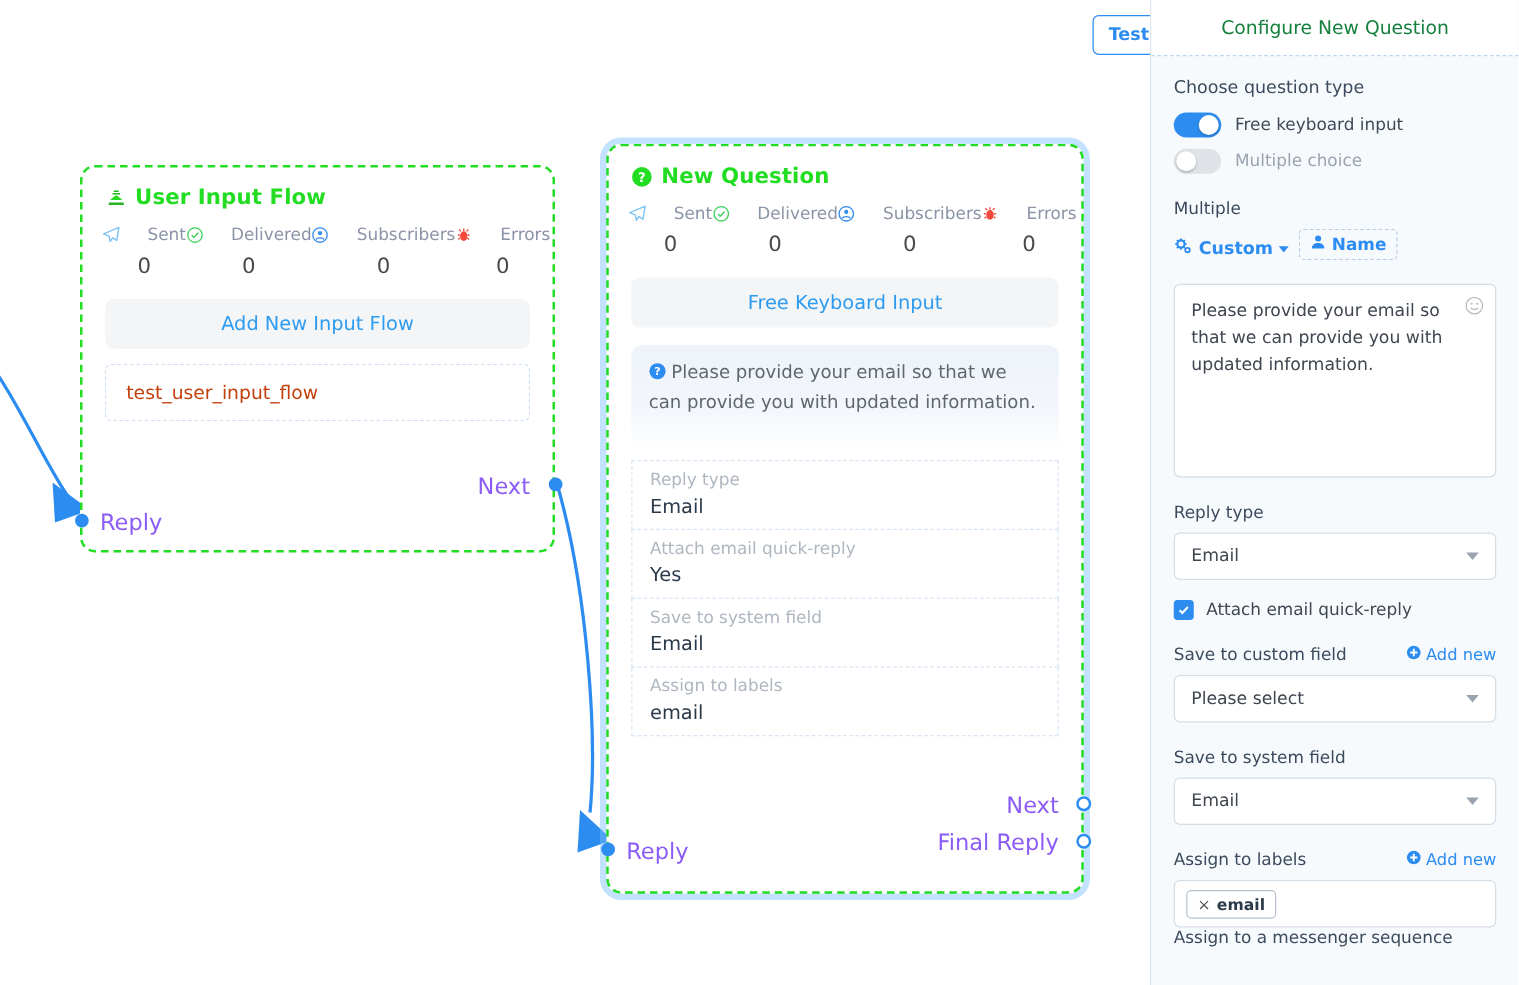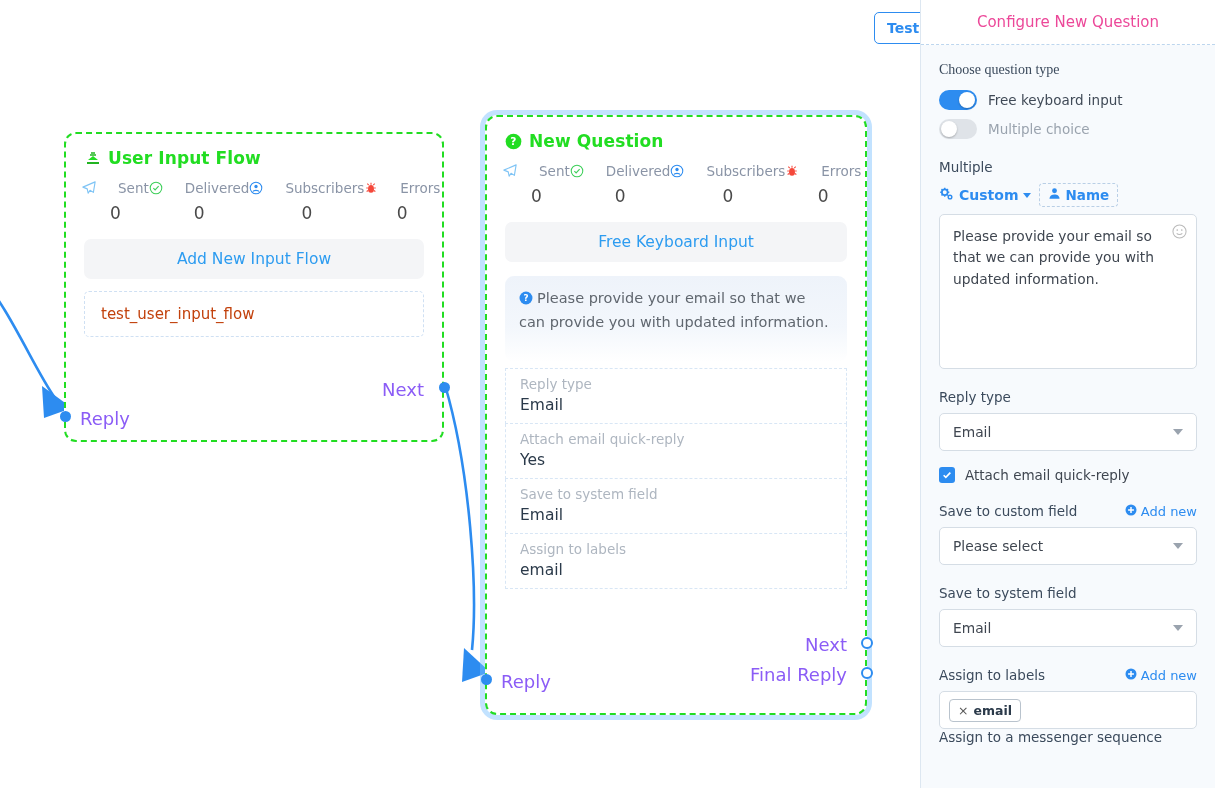--- a/index.html
+++ b/index.html
@@ -65,38 +65,38 @@
   }
   .caret{width:0;height:0;border-left:4px solid transparent;border-right:4px solid transparent;border-top:5px solid #2d8cf0;}
 
   
   .panel{
     position:absolute;right:0;top:0;width:295px;height:788px;background:#f7fafd;
     border-left:1px solid #dde7f1;box-sizing:border-box;overflow:hidden;
   }
   .panel-head{
     height:44px;display:flex;align-items:center;justify-content:center;
-    color:#ec4899;font-size:15px;border-bottom:1px dashed #bdd6ee;background:#fff;
+    color:#15803d;font-size:15px;border-bottom:1px dashed #bdd6ee;background:#fff;
   }
   .panel-body{padding:17px 18px 0 18px;}
-  .sec-label{font-size:14px;color:#3b4a5c;margin-bottom:12px;font-family:Liberation Serif, serif;}
+  .sec-label{font-size:14px;color:#3b4a5c;margin-bottom:12px;}
 
   .toggle-row{display:flex;align-items:center;gap:11px;margin-bottom:9px;}
   .toggle{width:38px;height:20px;border-radius:10px;background:#dfe3e8;position:relative;flex:none;cursor:pointer;}
   .toggle.on{background:#2d8cf0;}
   .toggle .knob{position:absolute;top:2px;left:2px;width:16px;height:16px;border-radius:50%;background:#fff;box-shadow:0 1px 2px rgba(0,0,0,.25);}
   .toggle.on .knob{left:20px;}
   .toggle-txt{font-size:13.5px;color:#4a5costume;}
   .toggle-txt{font-size:13.5px;color:#404a57;}
   .toggle-txt.dim{color:#9aa3ae;}
 
   .field-label{font-size:13.5px;color:#3b4a5c;margin:20px 0 8px 0;display:flex;align-items:center;justify-content:space-between;}
   .addnew{color:#2d8cf0;font-size:13px;display:flex;align-items:center;gap:4px;cursor:pointer;}
 
-  .chipbar{display:flex;align-items:center;gap:8px;margin-bottom:7px;}
+  .chipbar{display:flex;align-items:flex-end;gap:8px;margin-bottom:19px;}
   .chip-custom{display:flex;align-items:center;gap:5px;color:#2d8cf0;font-weight:bold;font-size:14px;cursor:pointer;}
   .chip-name{
     display:flex;align-items:center;gap:4px;border:1px dashed #b9cfe6;border-radius:4px;
     padding:3px 8px;color:#2d8cf0;font-weight:bold;font-size:13.5px;cursor:pointer;
   }
 
   .textarea{
     position:relative;background:#fff;border:1px solid #d5dde5;border-radius:5px;
     height:155px;padding:11px 32px 11px 13px;font-size:13.8px;color:#3f4650;line-height:1.55;
     box-sizing:border-box;overflow:hidden;

